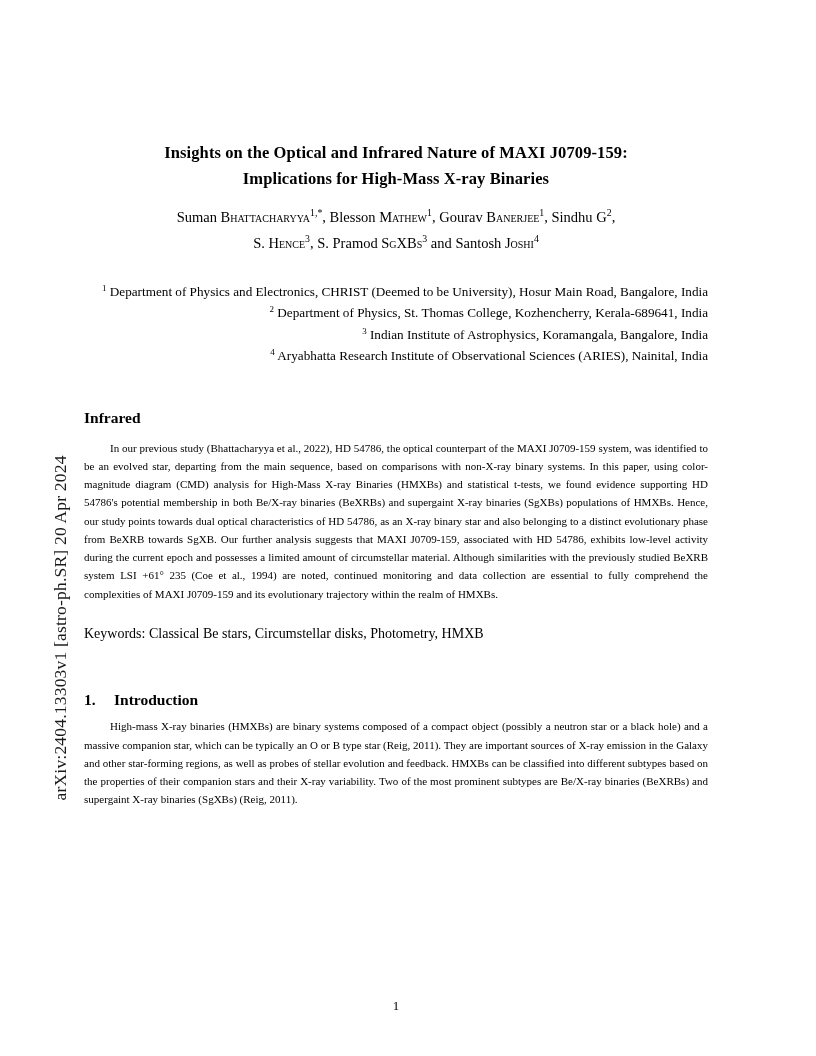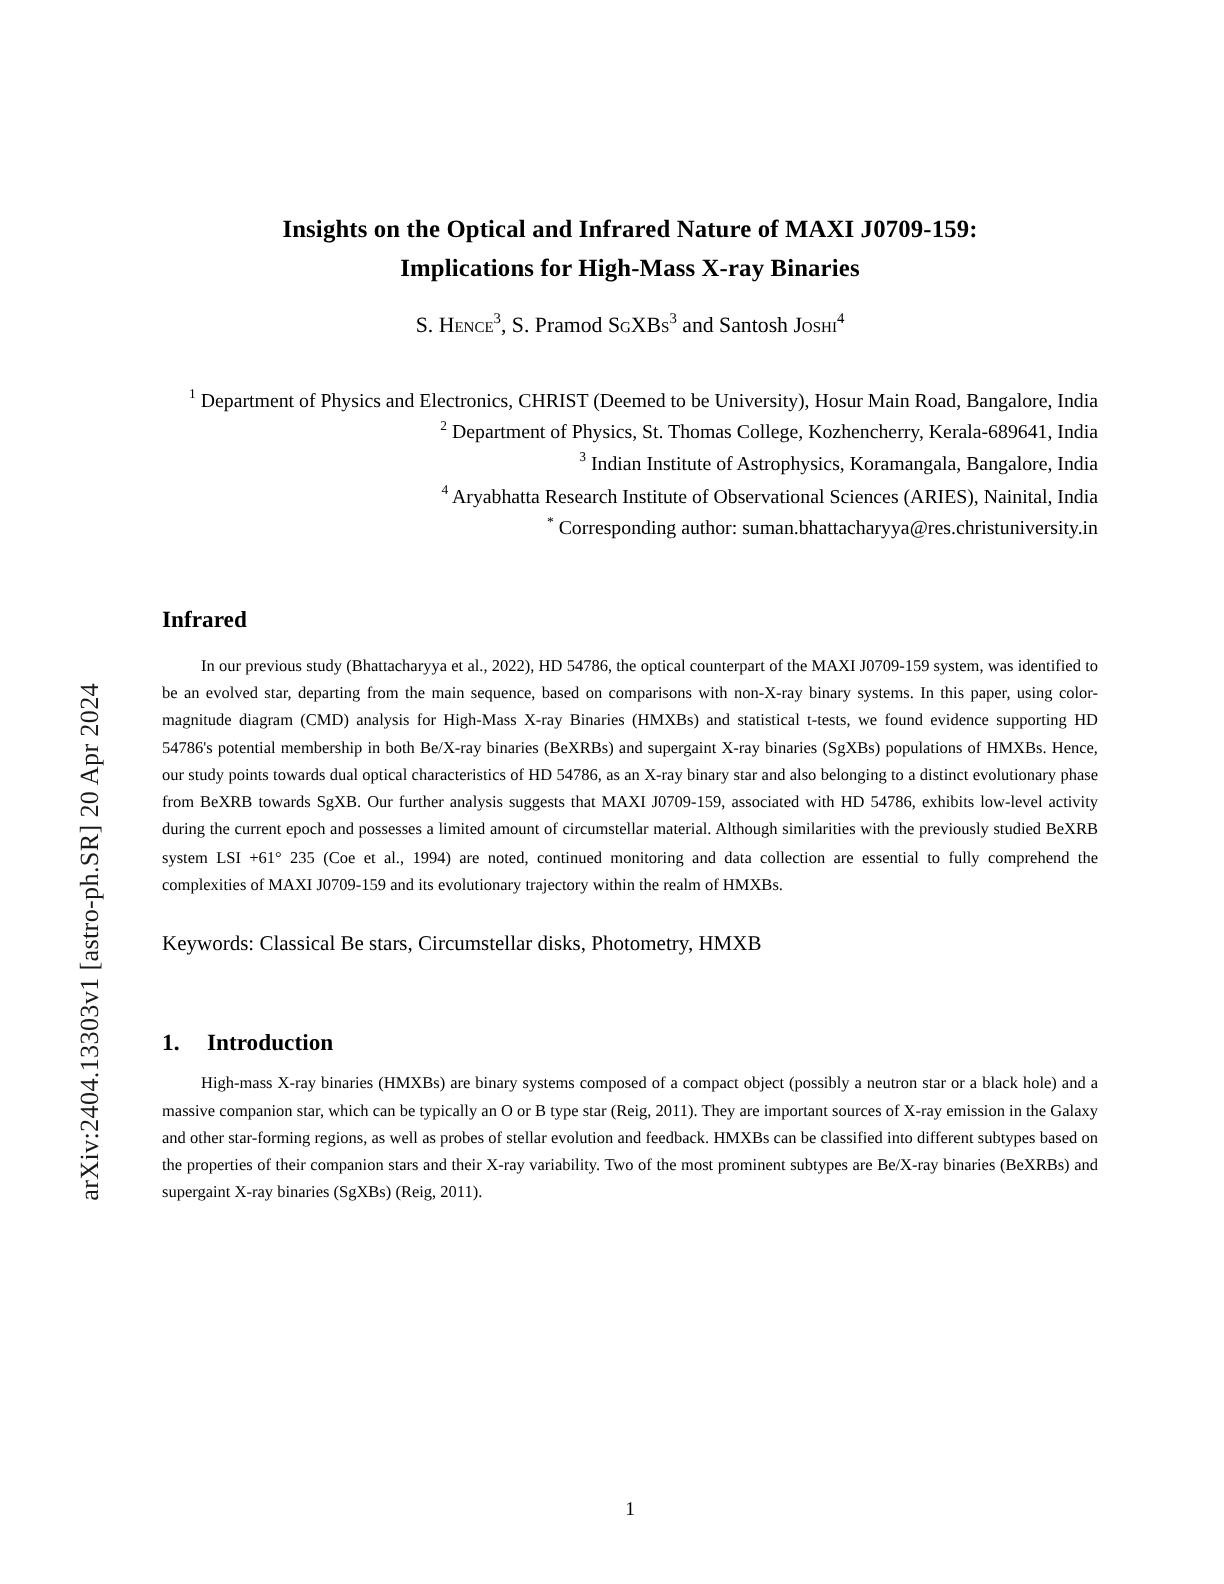--- a/index.html
+++ b/index.html
@@ -34,21 +34,21 @@
     transform-origin: 50% 50%;
     font-family: "Liberation Serif", serif;
     font-size: 17.5px;
     letter-spacing: 0.2px;
     color: #1a1a1a;
     white-space: nowrap;
   }
 
   .page {
     position: absolute;
-    left: 108px;
+    left: 84px;
     top: 0;
     width: 624px;
     height: 771px;
   }
 
   .title-block {
     margin-top: 140px;
     text-align: center;
   }
   .title-line {
@@ -136,29 +136,29 @@
 </div>
 
 <div class="page">
 
   <div class="title-block">
     <div class="title-line">Insights on the Optical and Infrared Nature of MAXI J0709-159:</div>
     <div class="title-line">Implications for High-Mass X-ray Binaries</div>
   </div>
 
   <div class="authors">
+    <div><span>Suman </span><span class="sc">Bhattacharyya</span><sup>1,*</sup><span>, Blesson </span><span class="sc">Mathew</span><sup>1</sup><span>, Gourav </span><span class="sc">Banerjee</span><sup>1</sup><span>, Sindhu G</span><sup>2</sup><span>,</span></div>
     <div><span>S. </span><span class="sc">Hence</span><sup>3</sup><span>, S. Pramod </span><span class="sc">SgXBs</span><sup>3</sup><span> and Santosh </span><span class="sc">Joshi</span><sup>4</sup></div>
   </div>
 
   <div class="affiliations">
     <div class="aff"><sup>1</sup> <span>Department of Physics and Electronics, CHRIST (Deemed to be University), Hosur Main Road, Bangalore, India</span></div>
     <div class="aff"><sup>2</sup> <span>Department of Physics, St. Thomas College, Kozhencherry, Kerala-689641, India</span></div>
     <div class="aff"><sup>3</sup> <span>Indian Institute of Astrophysics, Koramangala, Bangalore, India</span></div>
     <div class="aff"><sup>4</sup> <span>Aryabhatta Research Institute of Observational Sciences (ARIES), Nainital, India</span></div>
-    <div class="aff corr"><sup>*</sup> <span>Corresponding author:  suman.bhattacharyya@res.christuniversity.in</span></div>
   </div>
 
   <h2 class="section-head">Infrared</h2>
   <p class="body indent">In our previous study (Bhattacharyya et al., 2022), HD 54786, the optical counterpart of the MAXI J0709-159 system, was identified to be an evolved star, departing from the main sequence, based on comparisons with non-X-ray binary systems.  In this paper, using color-magnitude diagram (CMD) analysis for High-Mass X-ray Binaries (HMXBs) and statistical t-tests, we found evidence supporting HD 54786's potential membership in both Be/X-ray binaries (BeXRBs) and supergaint X-ray binaries (SgXBs) populations of HMXBs.  Hence, our study points towards dual optical characteristics of HD 54786, as an X-ray binary star and also belonging to a distinct evolutionary phase from BeXRB towards SgXB.  Our further analysis suggests that MAXI J0709-159, associated with HD 54786, exhibits low-level activity during the current epoch and possesses a limited amount of circumstellar material.  Although similarities with the previously studied BeXRB system LSI +61° 235 (Coe et al., 1994) are noted, continued monitoring and data collection are essential to fully comprehend the complexities of MAXI J0709-159 and its evolutionary trajectory within the realm of HMXBs.</p>
 
   <div class="keywords">
     <b>Keywords:</b>
     <span>Classical Be stars, Circumstellar disks, Photometry, HMXB</span>
   </div>
 

